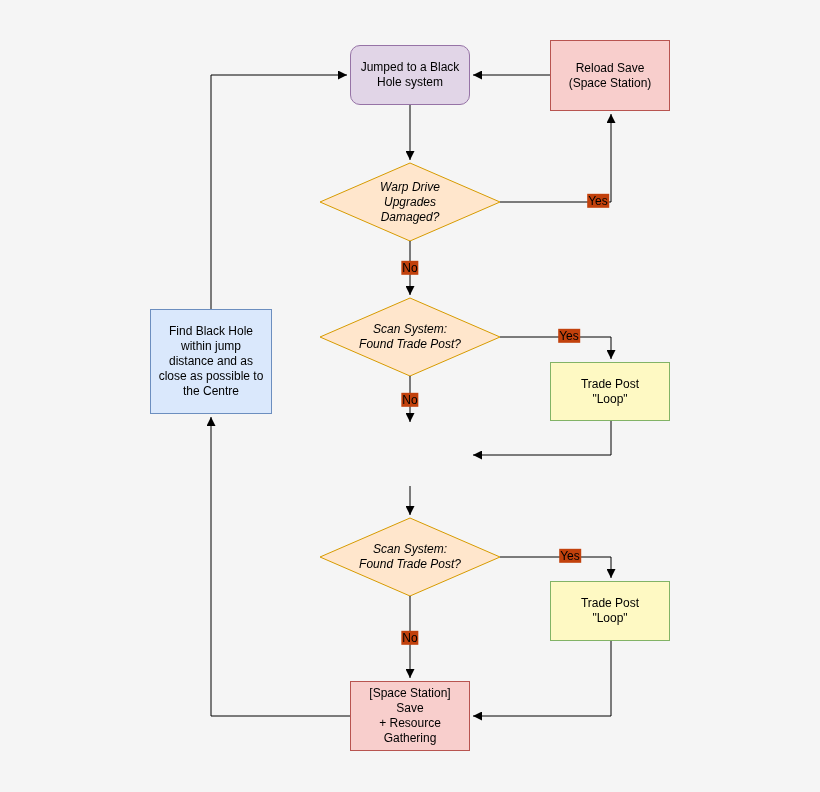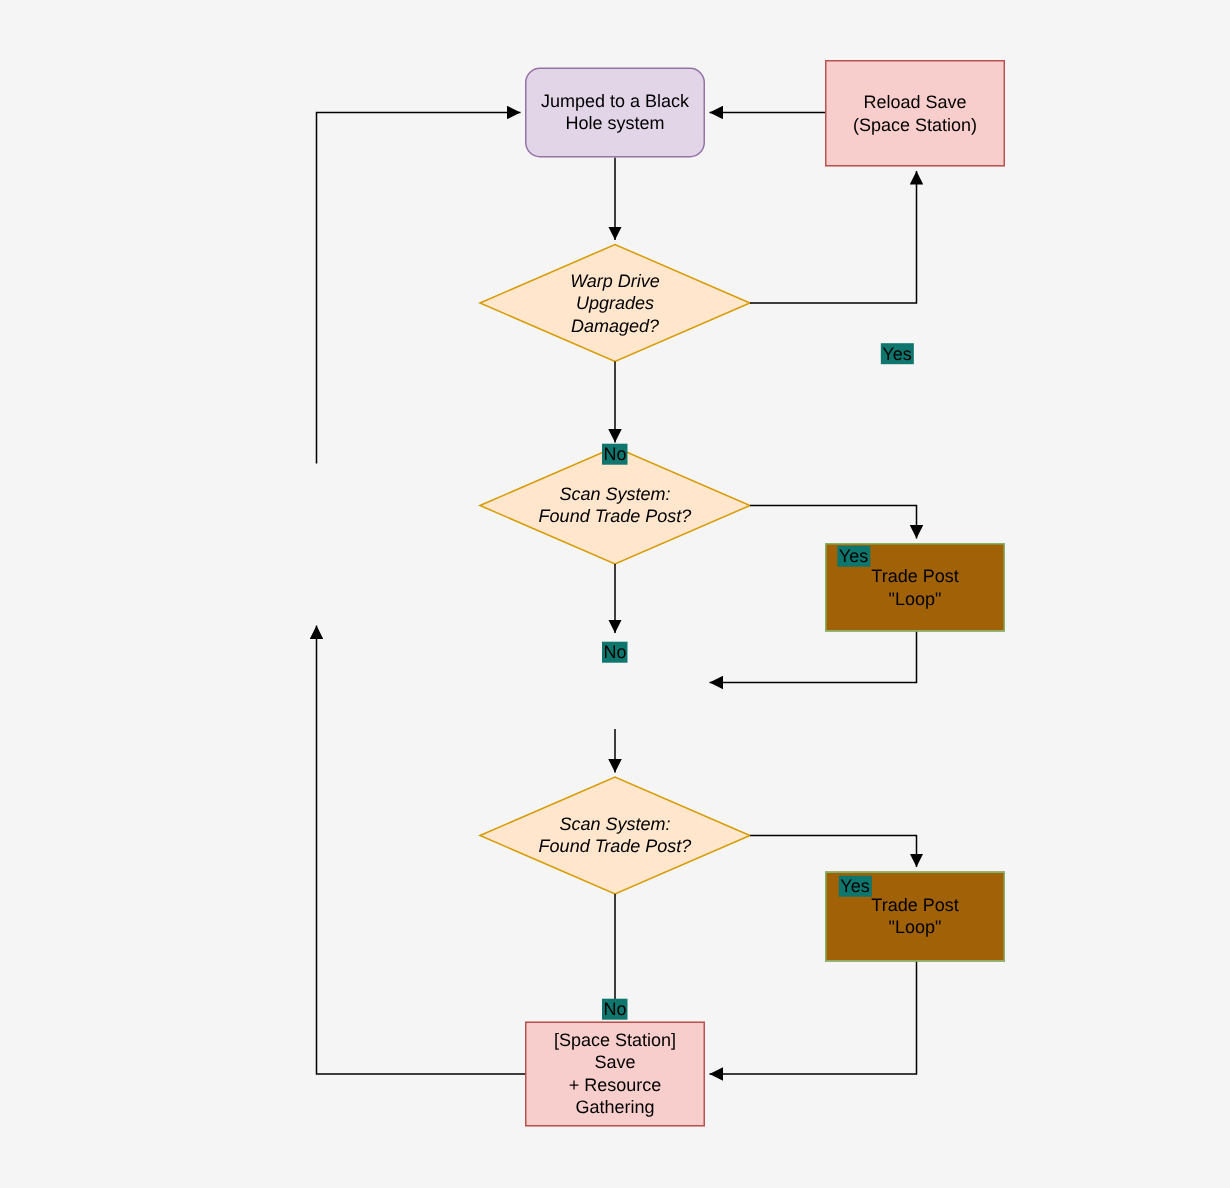--- a/index.html
+++ b/index.html
@@ -20,31 +20,30 @@
     display: flex;
     align-items: center;
     justify-content: center;
     text-align: center;
     white-space: pre-line;
     line-height: 1.25;
     padding: 2px;
   }
   .node-purple { background: #e1d5e7; border: 1px solid #9673a6; }
   .node-red    { background: #f8cecc; border: 1px solid #b85450; }
-  .node-green  { background: #a16207; border: 1px solid #82b366; }
+  .node-green  { background: #fef9c3; border: 1px solid #82b366; }
   .node-blue   { background: #dae8fc; border: 1px solid #6c8ebf; }
   .rounded     { border-radius: 10px; }
   .diamond-label { background: transparent; border: none; font-style: italic; }
   .edge-label {
     position: absolute;
     transform: translate(-50%, -50%);
-    background: #0f766e;
+    background: #c2410c;
     padding: 0 1px;
     line-height: 1.2;
-    margin-top: 35px;
   }
 </style>
 </head>
 <body>
 
 <div class="canvas">
 
   <svg class="wires" width="820" height="792" viewBox="0 0 820 792">
     <defs>
       <marker id="arrow" viewBox="0 0 10 10" refX="10" refY="5" markerWidth="9" markerHeight="9" orient="auto-start-reverse">
@@ -80,20 +79,25 @@
   <div class="node diamond-label" style="left:320px; top:163px; width:180px; height:78px;">Warp Drive
 Upgrades
 Damaged?</div>
 
   <div class="node diamond-label" style="left:320px; top:298px; width:180px; height:78px;">Scan System:
 Found Trade Post?</div>
 
   <div class="node node-green" style="left:550px; top:362px; width:120px; height:59px;">Trade Post
 "Loop"</div>
 
+  <div class="node node-blue" style="left:150px; top:309px; width:122px; height:105px;">Find Black Hole
+within jump
+distance and as
+close as possible to
+the Centre</div>
 
 
   <div class="node diamond-label" style="left:320px; top:518px; width:180px; height:78px;">Scan System:
 Found Trade Post?</div>
 
   <div class="node node-green" style="left:550px; top:581px; width:120px; height:60px;">Trade Post
 "Loop"</div>
 
   <div class="node node-red" style="left:350px; top:681px; width:120px; height:70px;text-align:center;">[Space Station]
 Save

